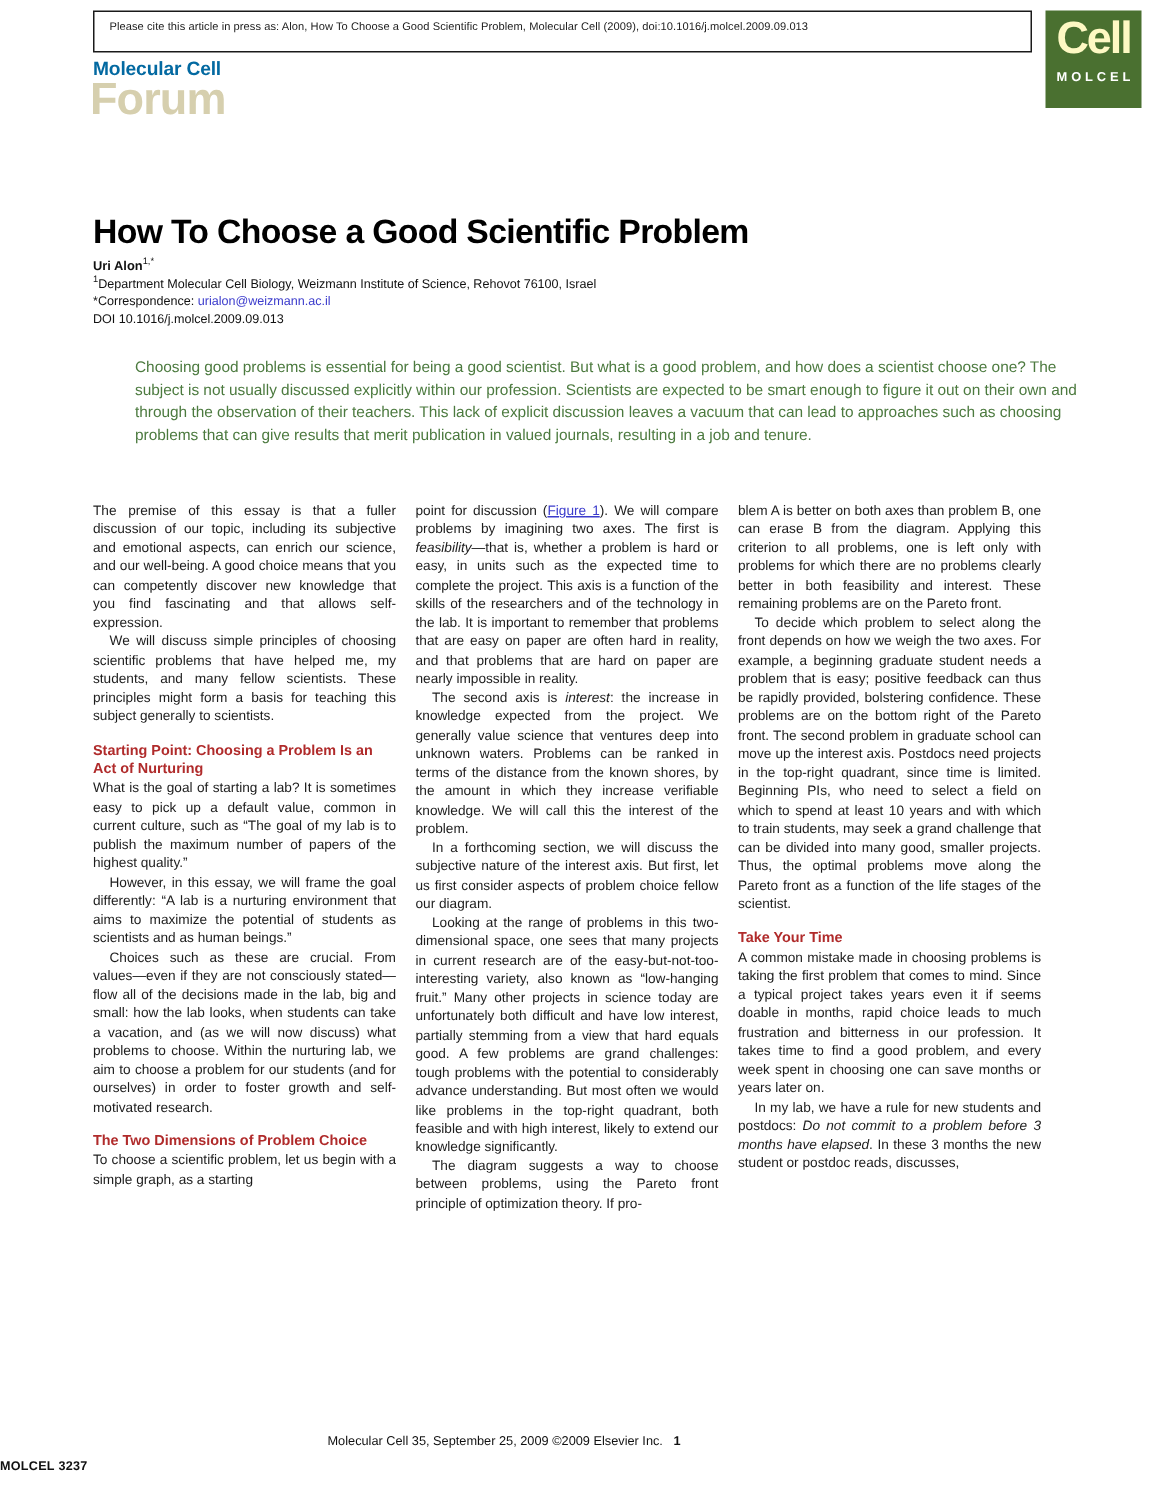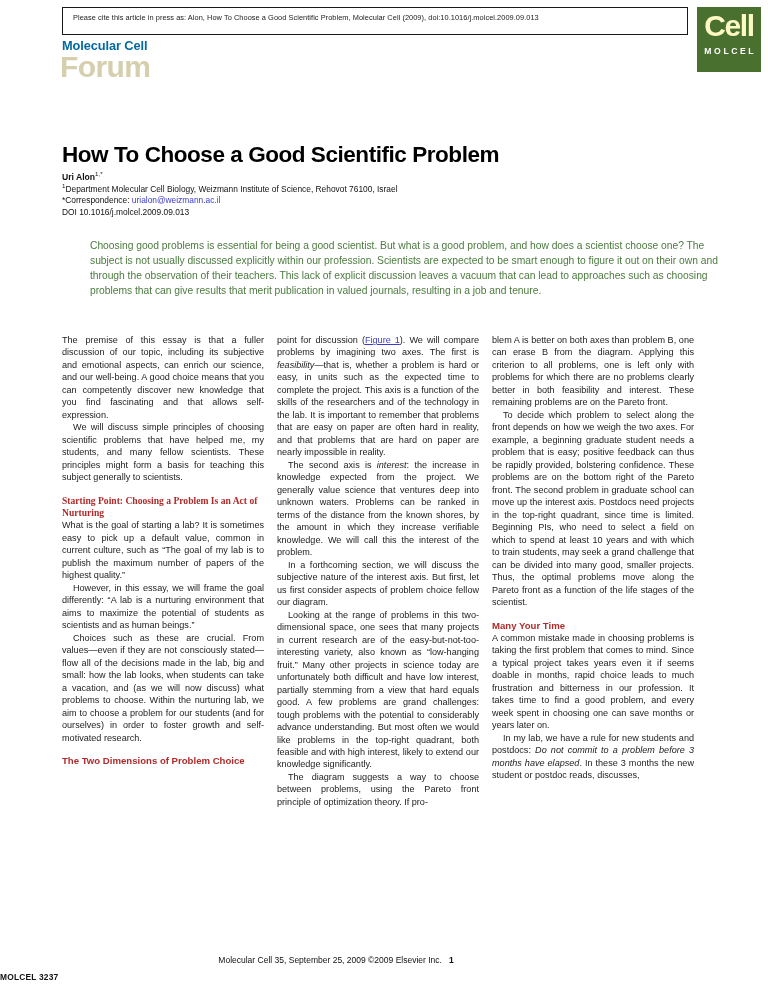--- a/index.html
+++ b/index.html
@@ -171,21 +171,20 @@
   }
   .col h3 {
     margin: 11px 0 0 0;
     font-size: 9.6px;
     line-height: 12.3px;
     font-weight: bold;
     color: #b02b2b;
     text-align: left;
   }
   .col h3.first {
-    font-family: Liberation Serif, serif;
   }
   .col .figref {
     color: #3b3bcc;
   }
   .col em {
     font-style: italic;
   }
 
   
   .footer-line {
@@ -249,34 +248,35 @@
 <div class="columns">
 
   <div class="col">
     <p class="noindent">The premise of this essay is that a fuller discussion of our topic, including its subjective and emotional aspects, can enrich our science, and our well-being. A good choice means that you can competently discover new knowledge that you find fascinating and that allows self-expression.</p>
     <p>We will discuss simple principles of choosing scientific problems that have helped me, my students, and many fellow scientists. These principles might form a basis for teaching this subject generally to scientists.</p>
     <h3 class="first">Starting Point: Choosing a Problem Is an Act of Nurturing</h3>
     <p class="noindent">What is the goal of starting a lab? It is sometimes easy to pick up a default value, common in current culture, such as “The goal of my lab is to publish the maximum number of papers of the highest quality.”</p>
     <p>However, in this essay, we will frame the goal differently: “A lab is a nurturing environment that aims to maximize the potential of students as scientists and as human beings.”</p>
     <p>Choices such as these are crucial. From values—even if they are not consciously stated—flow all of the decisions made in the lab, big and small: how the lab looks, when students can take a vacation, and (as we will now discuss) what problems to choose. Within the nurturing lab, we aim to choose a problem for our students (and for ourselves) in order to foster growth and self-motivated research.</p>
     <h3>The Two Dimensions of Problem Choice</h3>
+    <p class="noindent">To choose a scientific problem, let us begin with a simple graph, as a starting</p>
   </div>
 
   <div class="col">
     <p class="noindent"><span>point for discussion (</span><a href="#" class="figref">Figure 1</a><span>). We will compare problems by imagining two axes. The first is </span><em>feasibility</em><span>—that is, whether a problem is hard or easy, in units such as the expected time to complete the project. This axis is a function of the skills of the researchers and of the technology in the lab. It is important to remember that problems that are easy on paper are often hard in reality, and that problems that are hard on paper are nearly impossible in reality.</span></p>
     <p><span>The second axis is </span><em>interest</em><span>: the increase in knowledge expected from the project. We generally value science that ventures deep into unknown waters. Problems can be ranked in terms of the distance from the known shores, by the amount in which they increase verifiable knowledge. We will call this the interest of the problem.</span></p>
     <p>In a forthcoming section, we will discuss the subjective nature of the interest axis. But first, let us first consider aspects of problem choice fellow our diagram.</p>
     <p>Looking at the range of problems in this two-dimensional space, one sees that many projects in current research are of the easy-but-not-too-interesting variety, also known as “low-hanging fruit.” Many other projects in science today are unfortunately both difficult and have low interest, partially stemming from a view that hard equals good. A few problems are grand challenges: tough problems with the potential to considerably advance understanding. But most often we would like problems in the top-right quadrant, both feasible and with high interest, likely to extend our knowledge significantly.</p>
     <p>The diagram suggests a way to choose between problems, using the Pareto front principle of optimization theory. If pro-</p>
   </div>
 
   <div class="col">
     <p class="noindent">blem A is better on both axes than problem B, one can erase B from the diagram. Applying this criterion to all problems, one is left only with problems for which there are no problems clearly better in both feasibility and interest. These remaining problems are on the Pareto front.</p>
     <p>To decide which problem to select along the front depends on how we weigh the two axes. For example, a beginning graduate student needs a problem that is easy; positive feedback can thus be rapidly provided, bolstering confidence. These problems are on the bottom right of the Pareto front. The second problem in graduate school can move up the interest axis. Postdocs need projects in the top-right quadrant, since time is limited. Beginning PIs, who need to select a field on which to spend at least 10 years and with which to train students, may seek a grand challenge that can be divided into many good, smaller projects. Thus, the optimal problems move along the Pareto front as a function of the life stages of the scientist.</p>
-    <h3>Many Your Time</h3>
+    <h3>Take Your Time</h3>
     <p class="noindent">A common mistake made in choosing problems is taking the first problem that comes to mind. Since a typical project takes years even it if seems doable in months, rapid choice leads to much frustration and bitterness in our profession. It takes time to find a good problem, and every week spent in choosing one can save months or years later on.</p>
     <p><span>In my lab, we have a rule for new students and postdocs: </span><em>Do not commit to a problem before 3 months have elapsed</em><span>. In these 3 months the new student or postdoc reads, discusses,</span></p>
   </div>
 
 </div>
 
 <div class="footer-line">
   <span>Molecular Cell 35, September 25, 2009 ©2009 Elsevier Inc.</span><span class="pageno">1</span>
 </div>
 <div class="footer-code">MOLCEL 3237</div>

